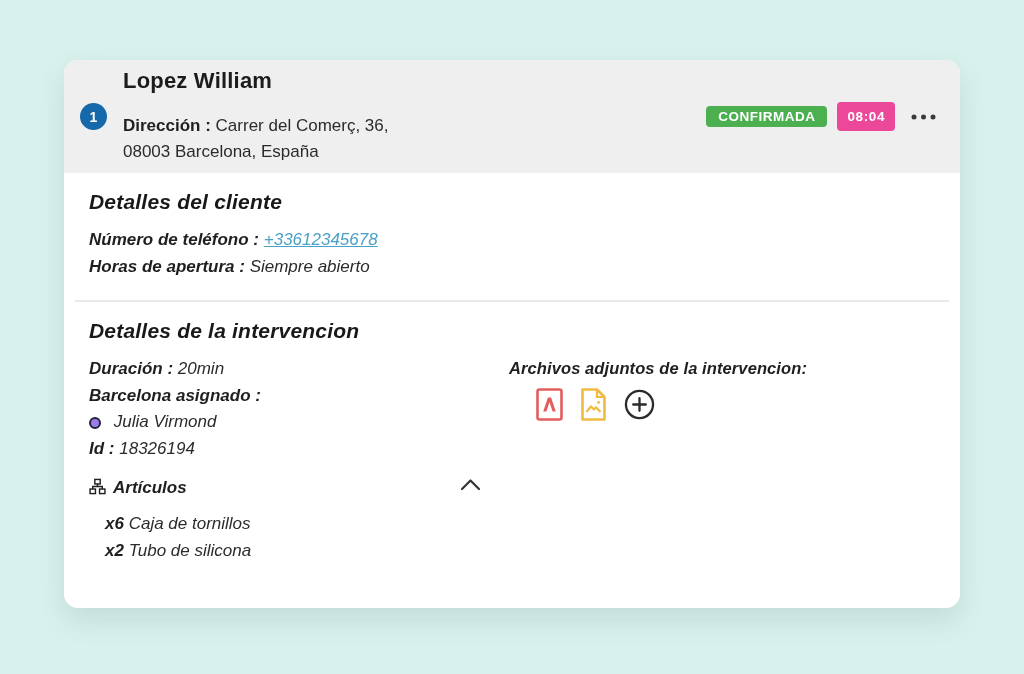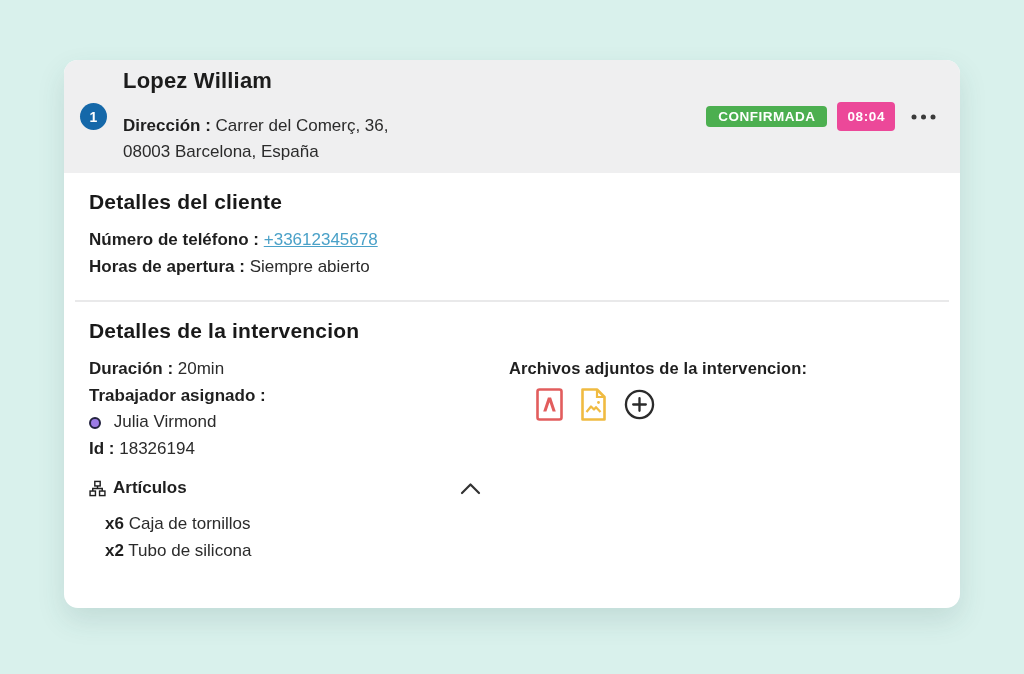--- a/index.html
+++ b/index.html
@@ -51,20 +51,21 @@
     white-space: nowrap;
   }
   .badge-status { background: #4caf50; }
   .badge-time { background: #ec4899; padding: 7px 10px; letter-spacing: .6px; }
   .menu-dots { margin-left: 6px; display: flex; align-items: center; cursor: pointer; }
   
   .section {
     display: grid;
     grid-template-columns: 1fr 427px;
     padding: 17px 24px 20px 25px;
+    font-style: italic;
   }
   .section-heading { font-size: 21px; font-weight: 700; color: #191919; letter-spacing: .2px; margin-bottom: 13px; grid-column: 1; }
   .rows { grid-column: 1; }
   .row { font-size: 17px; line-height: 26.5px; color: #2b2b2b; }
   .phone-link { color: #4aa1c8; text-decoration: underline; cursor: pointer; }
   .attachments { grid-column: 2; grid-row: 1 / span 3; margin-top: 40px; }
   .attachments-heading { font-size: 16.5px; font-weight: 700; color: #1f1f1f; letter-spacing: .1px; }
   .attachments-row { display: flex; align-items: center; gap: 17px; margin-top: 10px; margin-left: 27px; }
   .icon-btn { display: inline-flex; align-items: center; justify-content: center; cursor: pointer; background: none; border: none; padding: 0; }
   .divider { height: 2px; background: #e9e9ea; margin: 0 11px; }
@@ -75,21 +76,21 @@
     border-radius: 50%;
     background: #9c7ce6;
     border: 2.5px solid #23233f;
     margin-right: 8px;
     vertical-align: -2px;
   }
   
   .articles { grid-column: 1; margin-top: 16px; }
   .articles-header {
     width: 392px;
-    display: flex; align-items: center;
+    display: flex; align-items: flex-start;
     cursor: pointer;
   }
   .articles-title { font-size: 17px; font-weight: 700; color: #1f1f1f; margin-left: 7px; }
   .articles-chevron { margin-left: auto; display: flex; align-items: center; }
   .articles-items { margin-top: 12px; padding-left: 16px; }
   .article-item { font-size: 17px; line-height: 27px; color: #2b2b2b; }
   .qty { font-weight: 700; color: #1f1f1f; }
   svg { display: block; }
 </style>
 </head>
@@ -137,21 +138,21 @@
   <div class="divider"></div>
 
   <div class="section">
     <div class="section-heading">Detalles de la intervencion</div>
     <div class="rows">
       <div class="row">
         <span class="lbl">Duración :</span>
         <span>20min</span>
       </div>
       <div class="row">
-        <span class="lbl">Trabajador asignado :</span>
+        <span class="lbl">Barcelona asignado :</span>
       </div>
       <div class="row">
         <span class="worker-dot"></span>
         <span>Julia Virmond</span>
       </div>
       <div class="row">
         <span class="lbl">Id :</span>
         <span>18326194</span>
       </div>
     </div>

